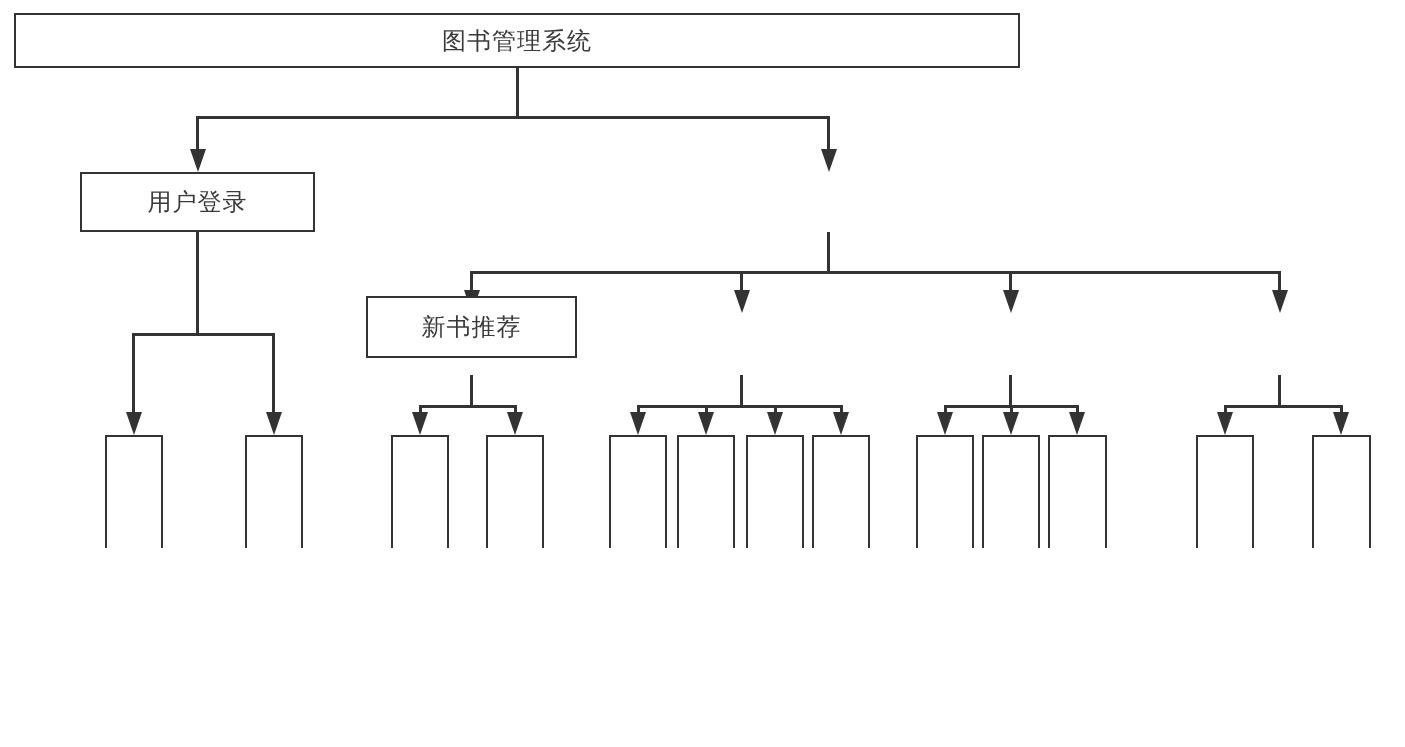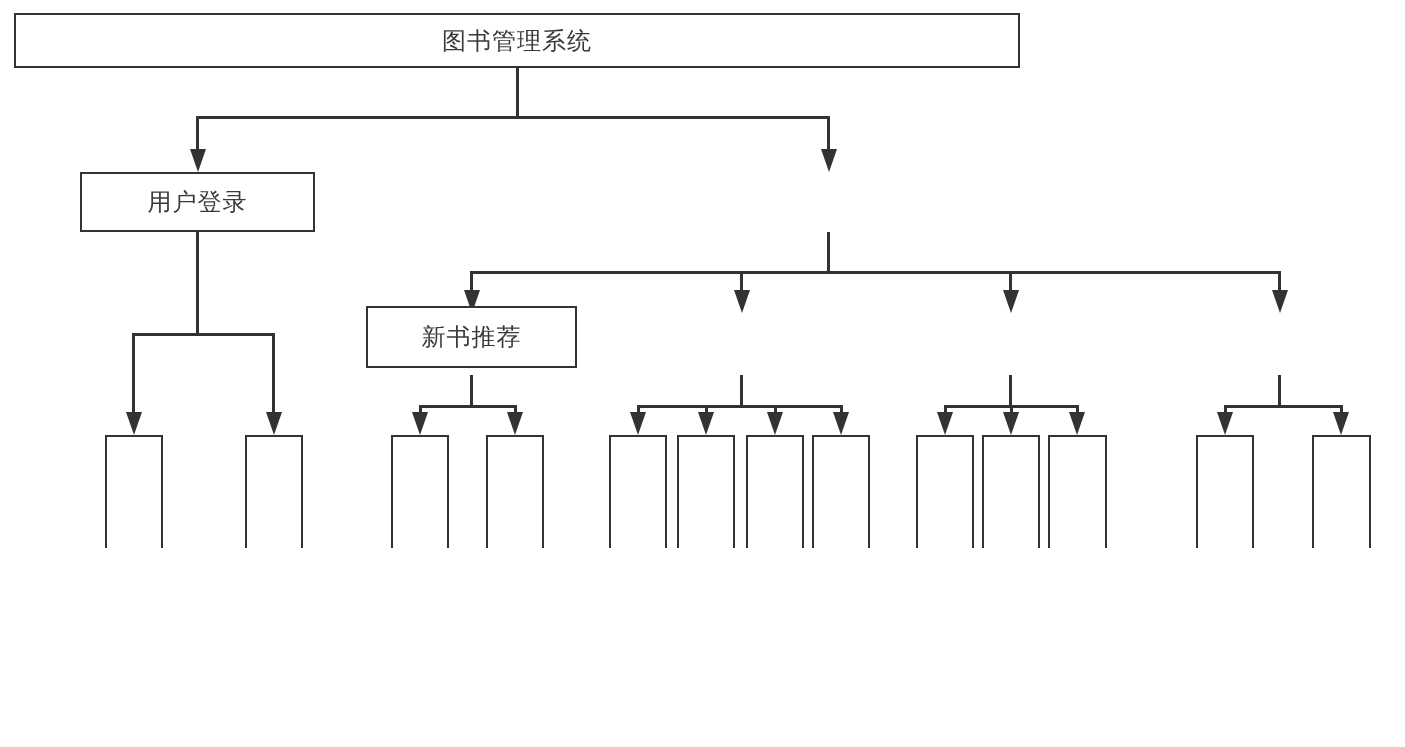--- a/index.html
+++ b/index.html
@@ -88,21 +88,21 @@
   <div class="ah" style="left:1333px;top:412px"></div>
 
   <div class="box hdr" style="left:14px;top:13px;width:1006px;height:55px">
     <span>图书管理系统</span>
   </div>
 
   <div class="box hdr" style="left:80px;top:172px;width:235px;height:60px">
     <span>用户登录</span>
   </div>
 
-  <div class="box hdr" style="left:366px;top:306px;width:211px;height:62px">
+  <div class="box hdr" style="left:366px;top:296px;width:211px;height:62px">
     <span>新书推荐</span>
   </div>
 
   <div class="box leaf" style="left:105px;top:435px;width:58px;height:302px">
     <span>用户登录</span>
   </div>
   <div class="box leaf" style="left:245px;top:435px;width:58px;height:302px">
     <span>注销登录</span>
   </div>
 

